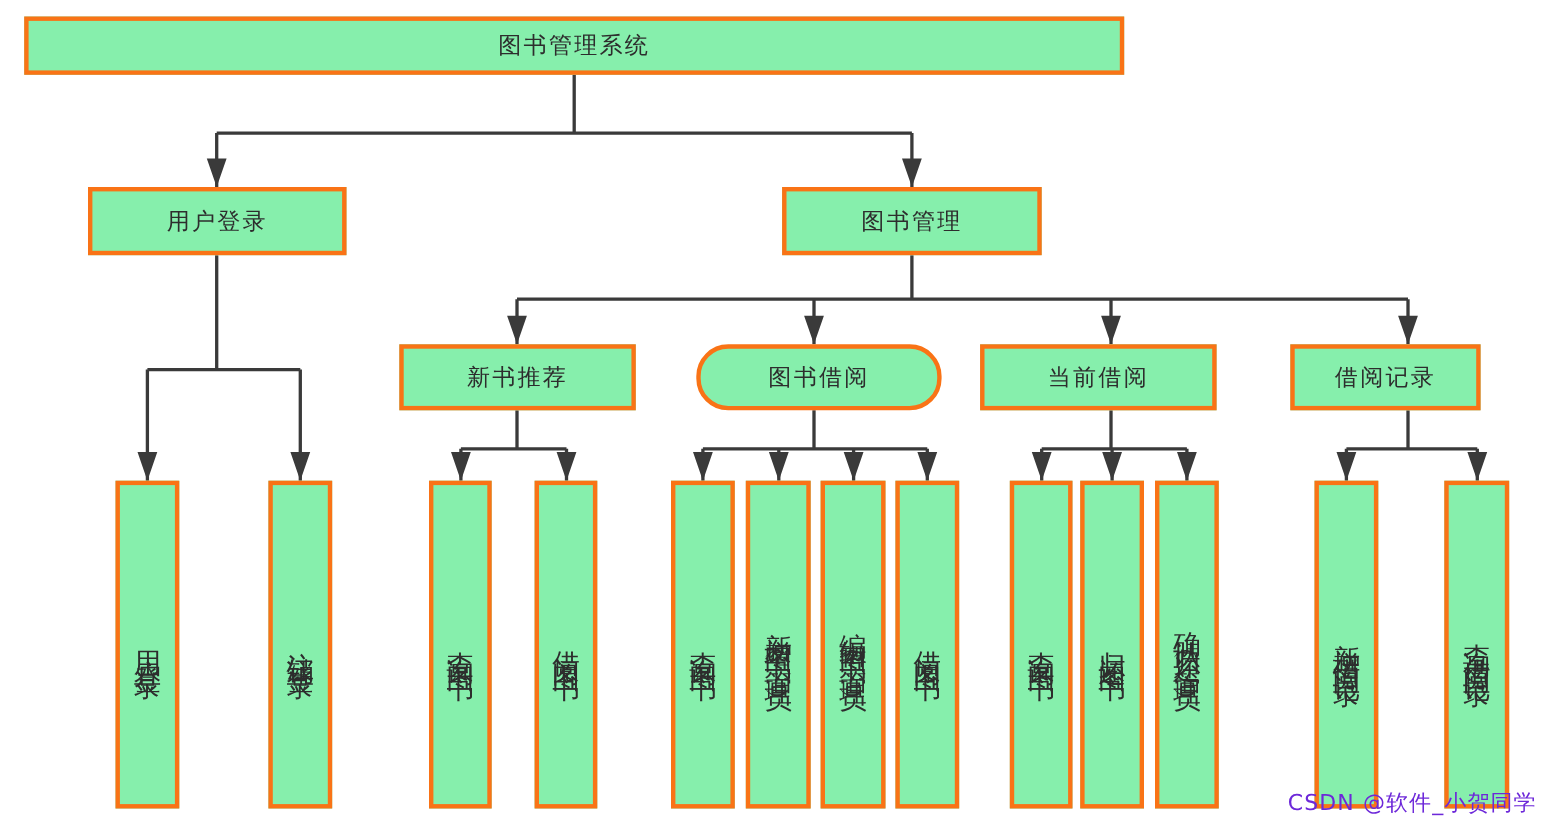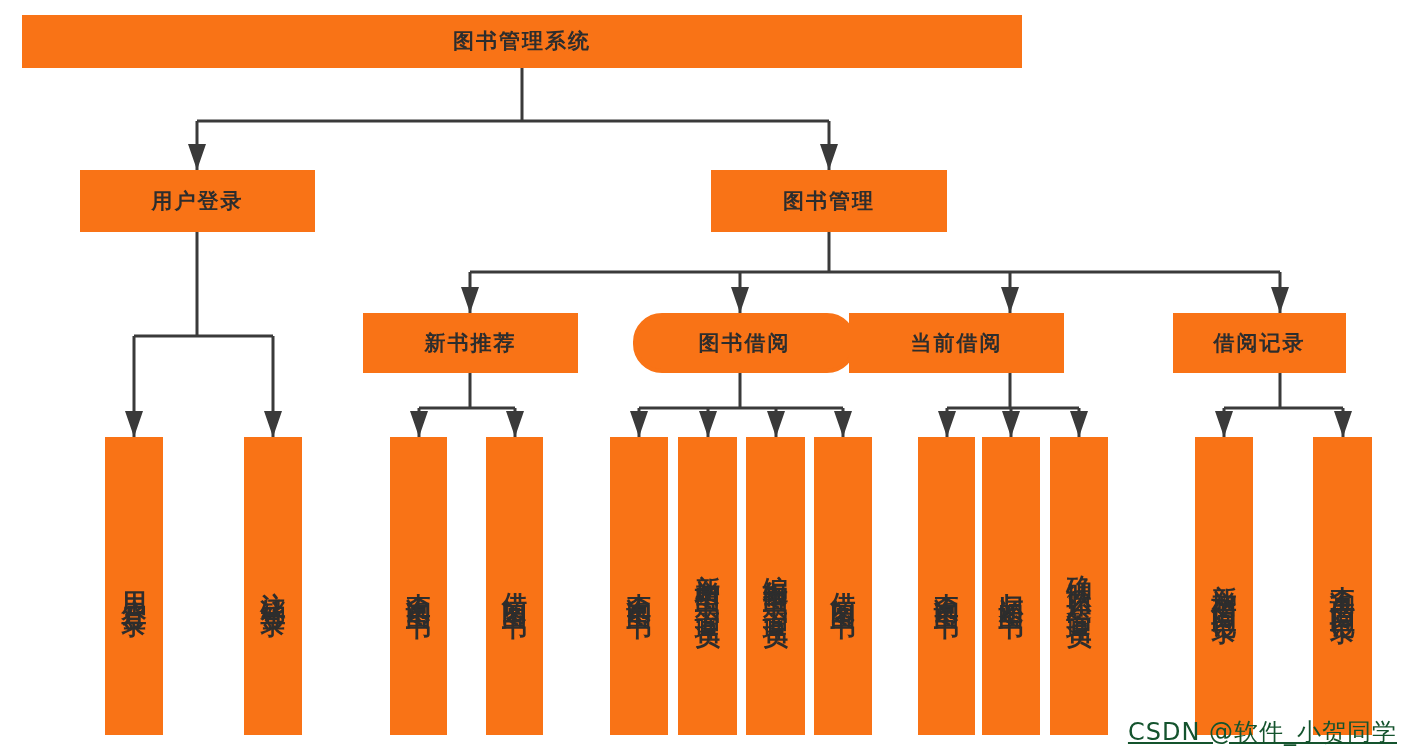--- a/index.html
+++ b/index.html
@@ -15,53 +15,51 @@
   }
 
   .connectors {
     position: absolute;
     left: 0; top: 0;
     width: 1405px; height: 747px;
   }
 
   .node {
     position: absolute;
-    background: #f97316;
+    background: #86efac;
     border: 4px solid #f97316;
     display: flex;
     align-items: center;
     justify-content: center;
     color: #2d2d2d;
     line-height: 1;
-    font-weight: bold;
   }
 
   .node.h {
     font-size: 21px;
     letter-spacing: 2px;
   }
 
   .node.v span {
     writing-mode: vertical-rl;
     text-orientation: mixed;
     font-size: 25px;
     letter-spacing: 7px;
     line-height: 1;
     white-space: nowrap;
   }
 
   .watermark {
     position: absolute;
     top: 716px;
     right: 8px;
-    font-size: 24px;
-    color: #14532d;
+    font-size: 20px;
+    color: #6d28d9;
     letter-spacing: 1px;
     white-space: nowrap;
-    text-decoration: underline;
   }
 </style>
 </head>
 <body>
 
 <div class="canvas">
 
   <svg class="connectors" viewBox="0 0 1405 747" xmlns="http://www.w3.org/2000/svg">
 
     <path fill="none" stroke="#3a3a3a" stroke-width="3" d="M522 68 V121
@@ -125,21 +123,21 @@
              M1334 411 L1352 411 L1343 437 Z"></path>
   </svg>
 
   <div class="node h" style="left:22px; top:15px; width:1000px; height:53px;">图书管理系统</div>
 
   <div class="node h" style="left:80px; top:170px; width:235px; height:62px;">用户登录</div>
   <div class="node h" style="left:363px; top:313px; width:215px; height:60px;">新书推荐</div>
 
   <div class="node h" style="left:711px; top:170px; width:236px; height:62px;">图书管理</div>
   <div class="node h" style="left:633px; top:313px; width:223px; height:60px;border-radius:29px;">图书借阅</div>
-  <div class="node h" style="left:849px; top:313px; width:215px; height:60px;">当前借阅</div>
+  <div class="node h" style="left:891px; top:313px; width:215px; height:60px;">当前借阅</div>
   <div class="node h" style="left:1173px; top:313px; width:173px; height:60px;">借阅记录</div>
 
   <div class="node v" style="left:105px; top:437px; width:58px; height:298px;">
     <span>用户登录</span>
   </div>
   <div class="node v" style="left:244px; top:437px; width:58px; height:298px;">
     <span>注销登录</span>
   </div>
 
   <div class="node v" style="left:390px; top:437px; width:57px; height:298px;">

